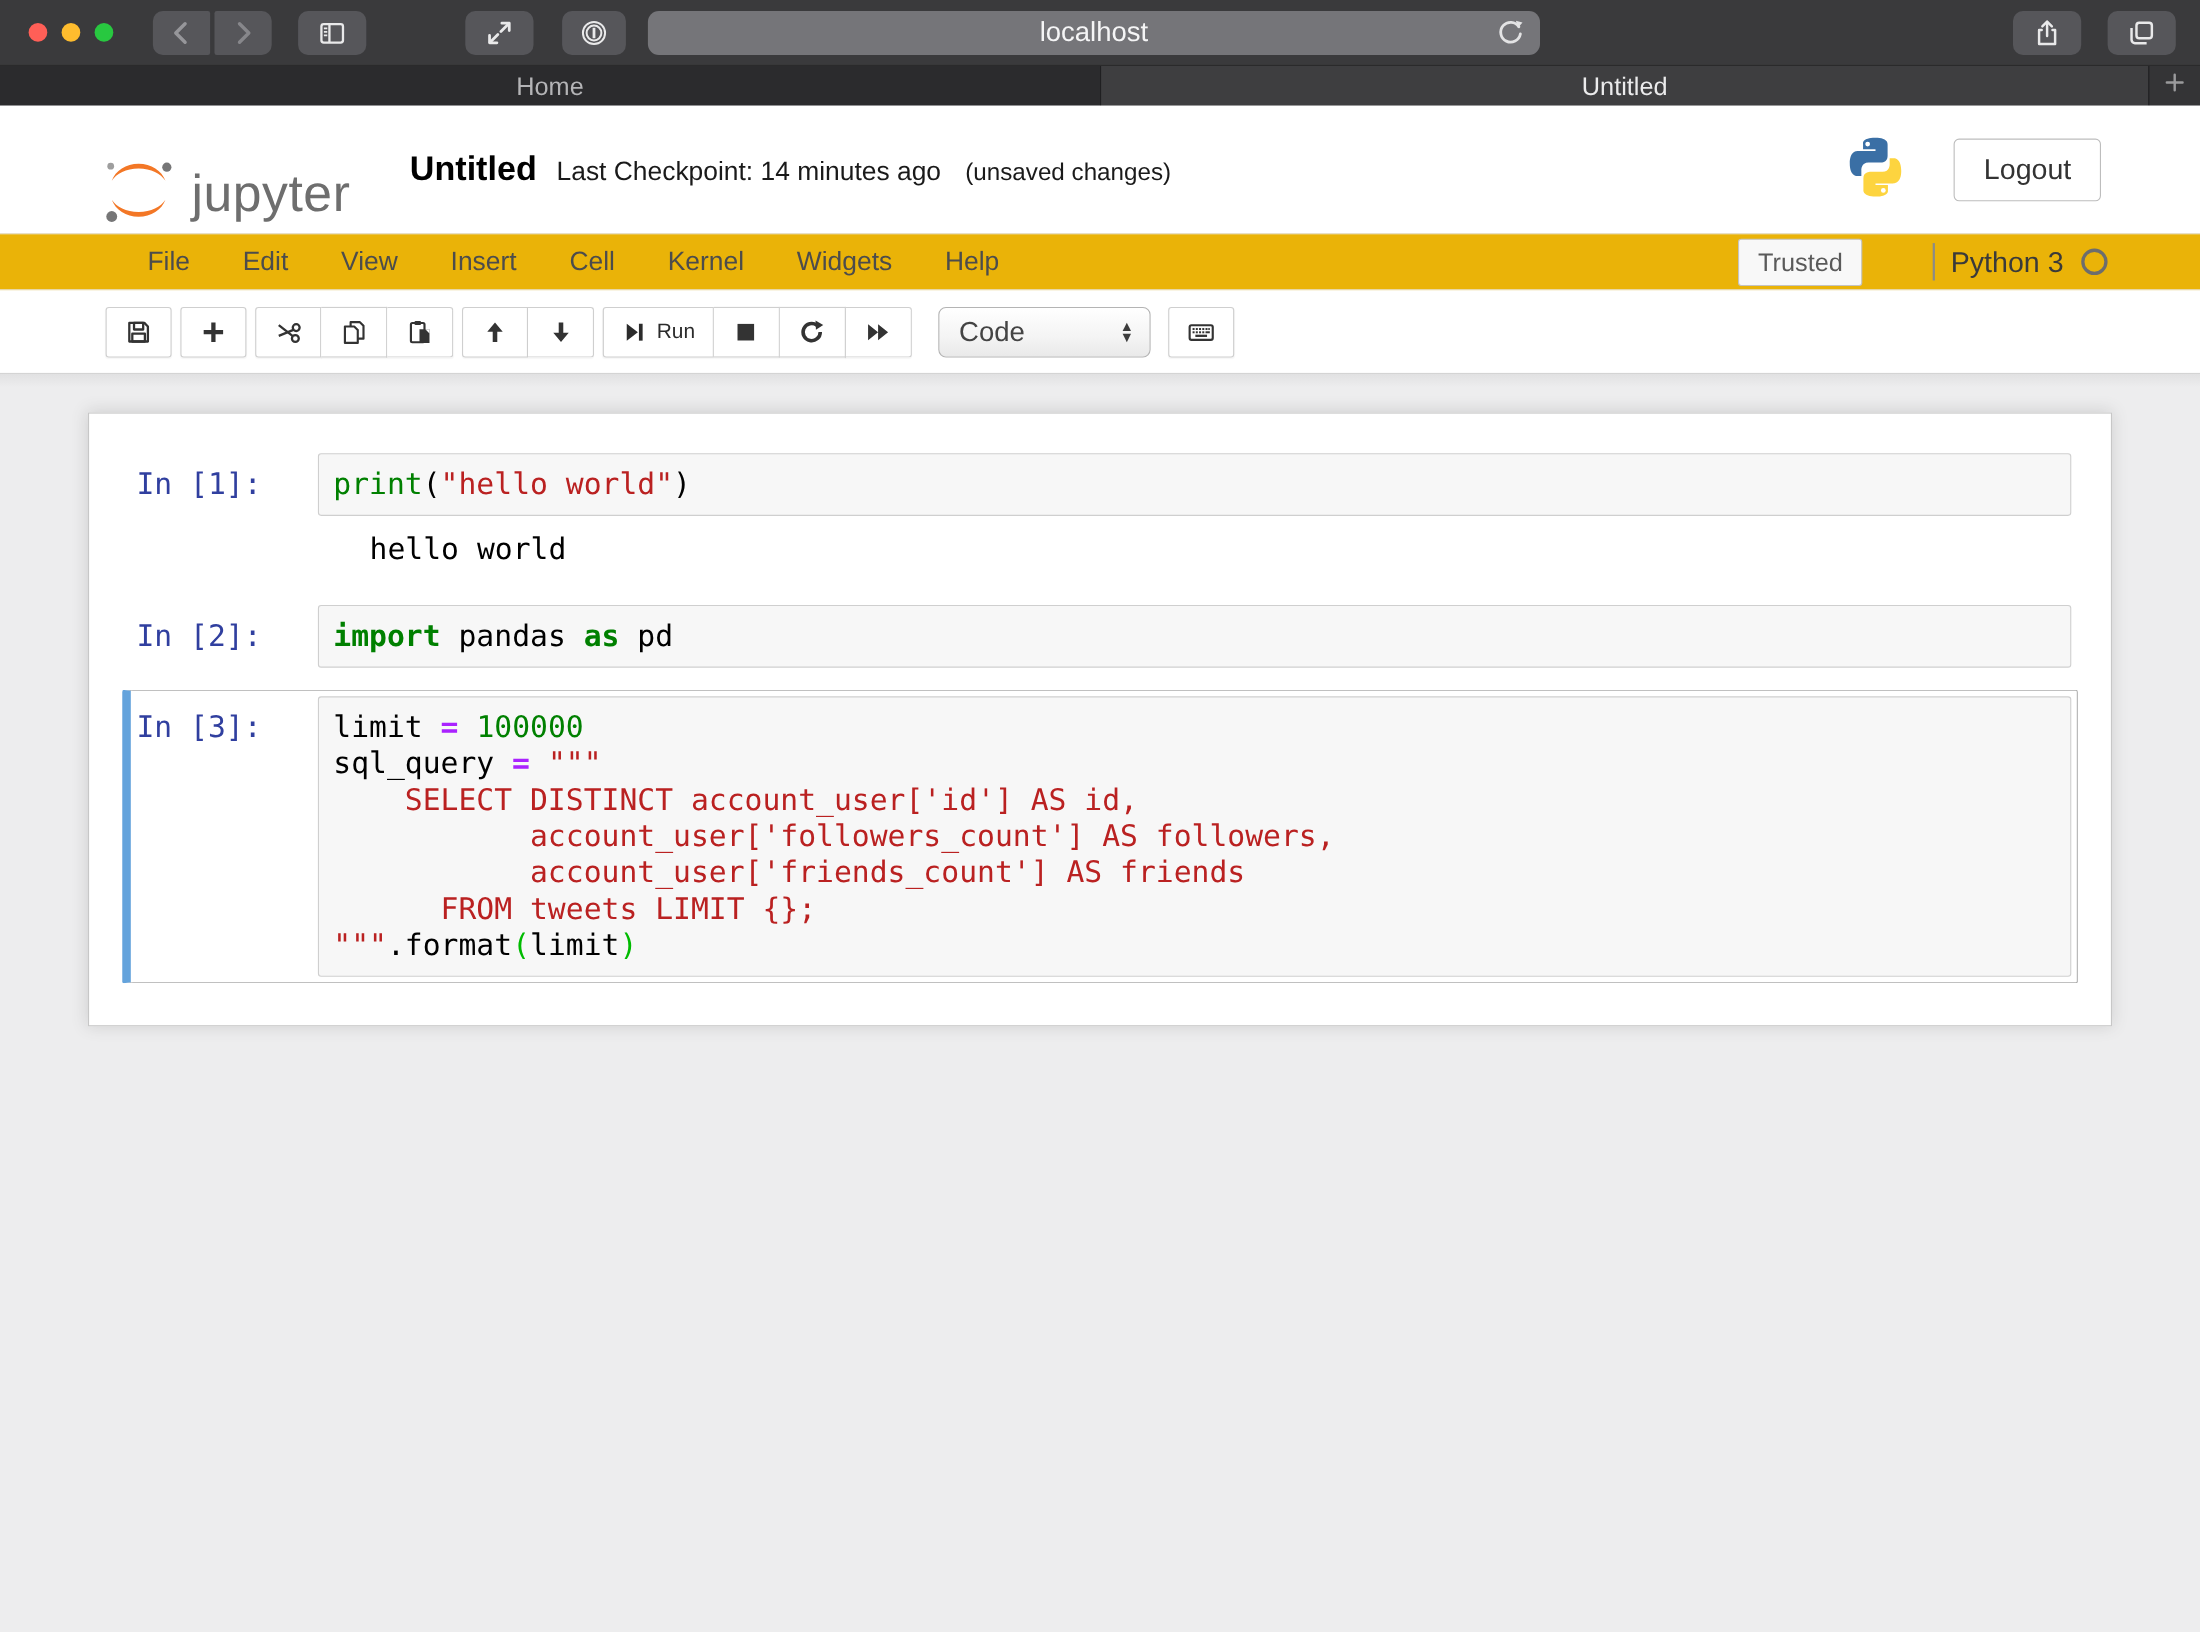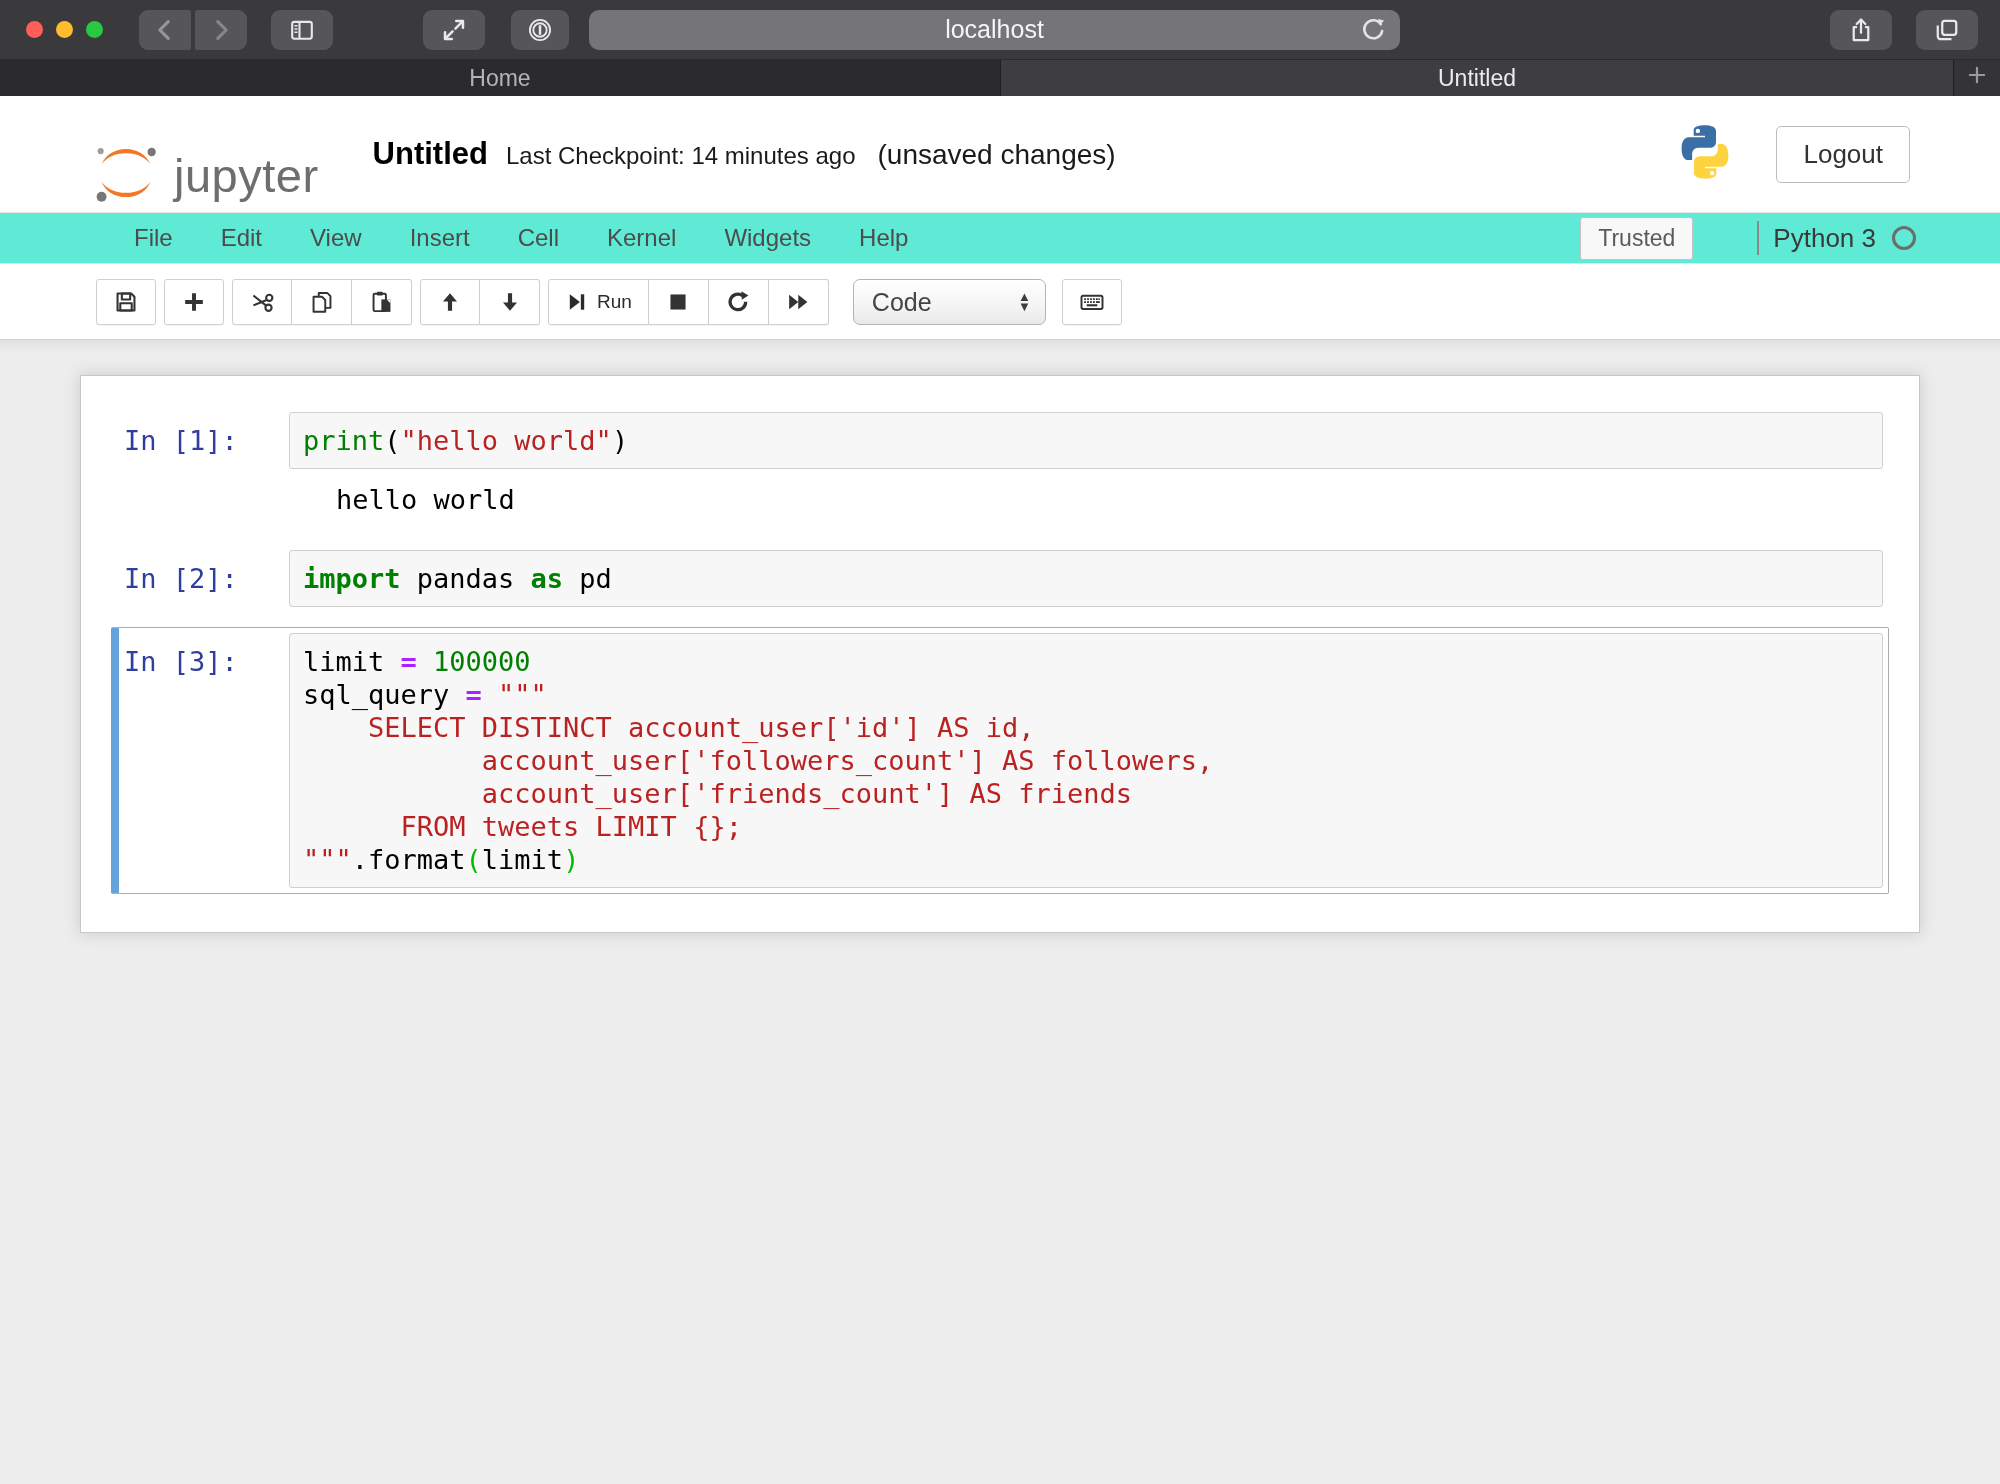--- a/index.html
+++ b/index.html
@@ -25,25 +25,25 @@
   .newtab { flex:1; background:#343436; border-left:1px solid #1f1f21; display:flex; align-items:center; justify-content:center; }
 
   
   .jp-header { background:#fff; flex:0 0 auto; }
   .jp-toprow { height:116px; display:flex; align-items:center; padding:0 90px 0 92px; }
   .jp-logo { display:flex; align-items:center; gap:14px;margin-top:42px; }
   .jp-logo-text { font-size:47px; color:#6e6e6e; letter-spacing:0.5px; }
   .jp-titlegrp { display:flex; align-items:baseline; margin-left:54px; gap:18px; }
   .jp-title { font-size:31px; font-weight:600; color:#000; }
   .jp-checkpoint { font-size:24px; color:#1a1a1a; }
-  .jp-unsaved { font-size:28px; color:#1a1a1a; margin-left:4px; }
+  .jp-unsaved { font-size:22px; color:#1a1a1a; margin-left:4px; }
   .jp-topright { margin-left:auto; display:flex; align-items:center; gap:40px; }
   .logout-btn { border:1px solid #bdbdbd; border-radius:5px; background:#fff; font-size:26px; color:#333; padding:12px 26px; cursor:pointer; font-family:inherit; }
 
-  .menubar { height:52px; background:#5eead4; border-top:1px solid #e7e7e7; border-bottom:1px solid #e7e7e7; display:flex; align-items:center; padding:0 84px 0 110px; }
+  .menubar { height:52px; background:#eab308; border-top:1px solid #e7e7e7; border-bottom:1px solid #e7e7e7; display:flex; align-items:center; padding:0 84px 0 110px; }
   .menu-item { font-size:24px; color:#4c4c4c; padding:0 24px; cursor:pointer; }
   .menu-right { margin-left:auto; display:flex; align-items:center; }
   .trusted-btn { border:1px solid #c3c3c3; border-radius:3px; background:#f8f8f8; color:#5a5a5a; font-size:23px; padding:7px 17px; font-family:inherit; }
   .kernel-sep { width:2px; height:34px; background:#8a8a8a; margin-left:64px; }
   .kernel-name { font-size:26px; color:#3a3a3a; margin-left:14px; }
   .kernel-circle { width:24px; height:24px; border:3px solid #6d6d6d; border-radius:50%; margin-left:16px; }
 
   .toolbar { background:#fff; padding:15px 0 14px 96px; display:flex; align-items:center; border-bottom:1px solid #d4d4d4; }
   .tb-group { display:flex; margin-right:8px; }
   .tb-btn { height:46px; min-width:60px; background:#fff; border:1px solid #cfcfcf; display:flex; align-items:center; justify-content:center; cursor:pointer; box-shadow:0 1px 1px rgba(0,0,0,0.04); }

